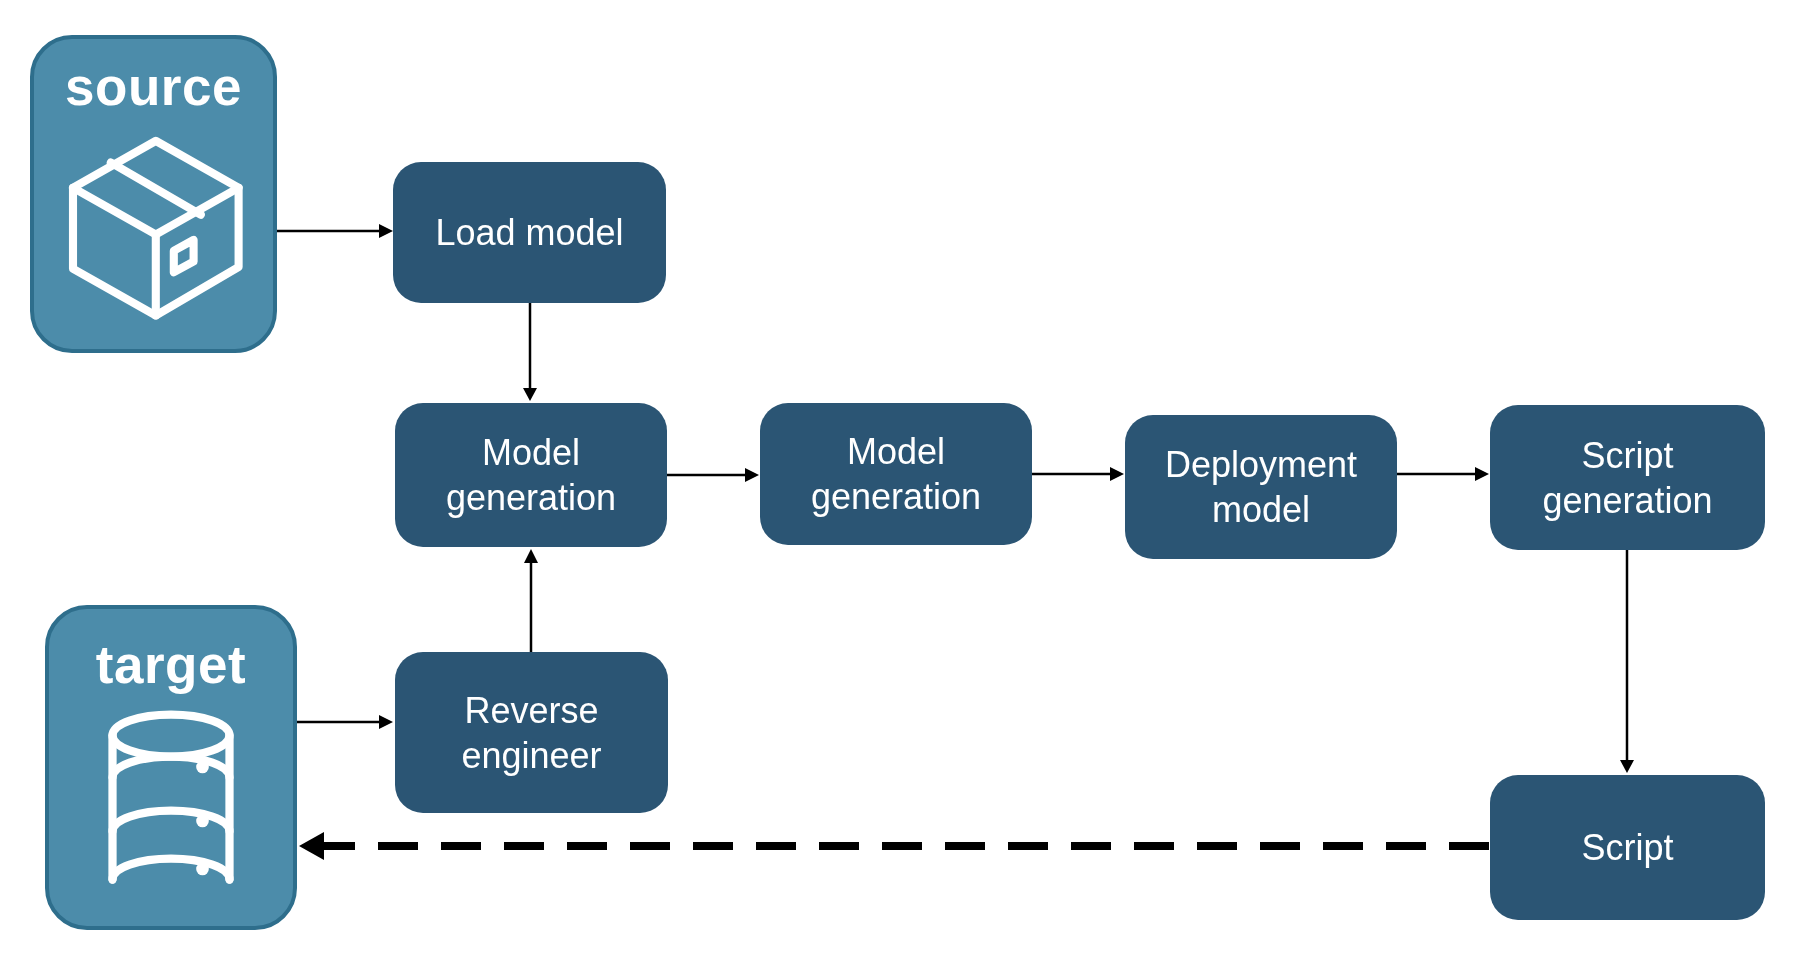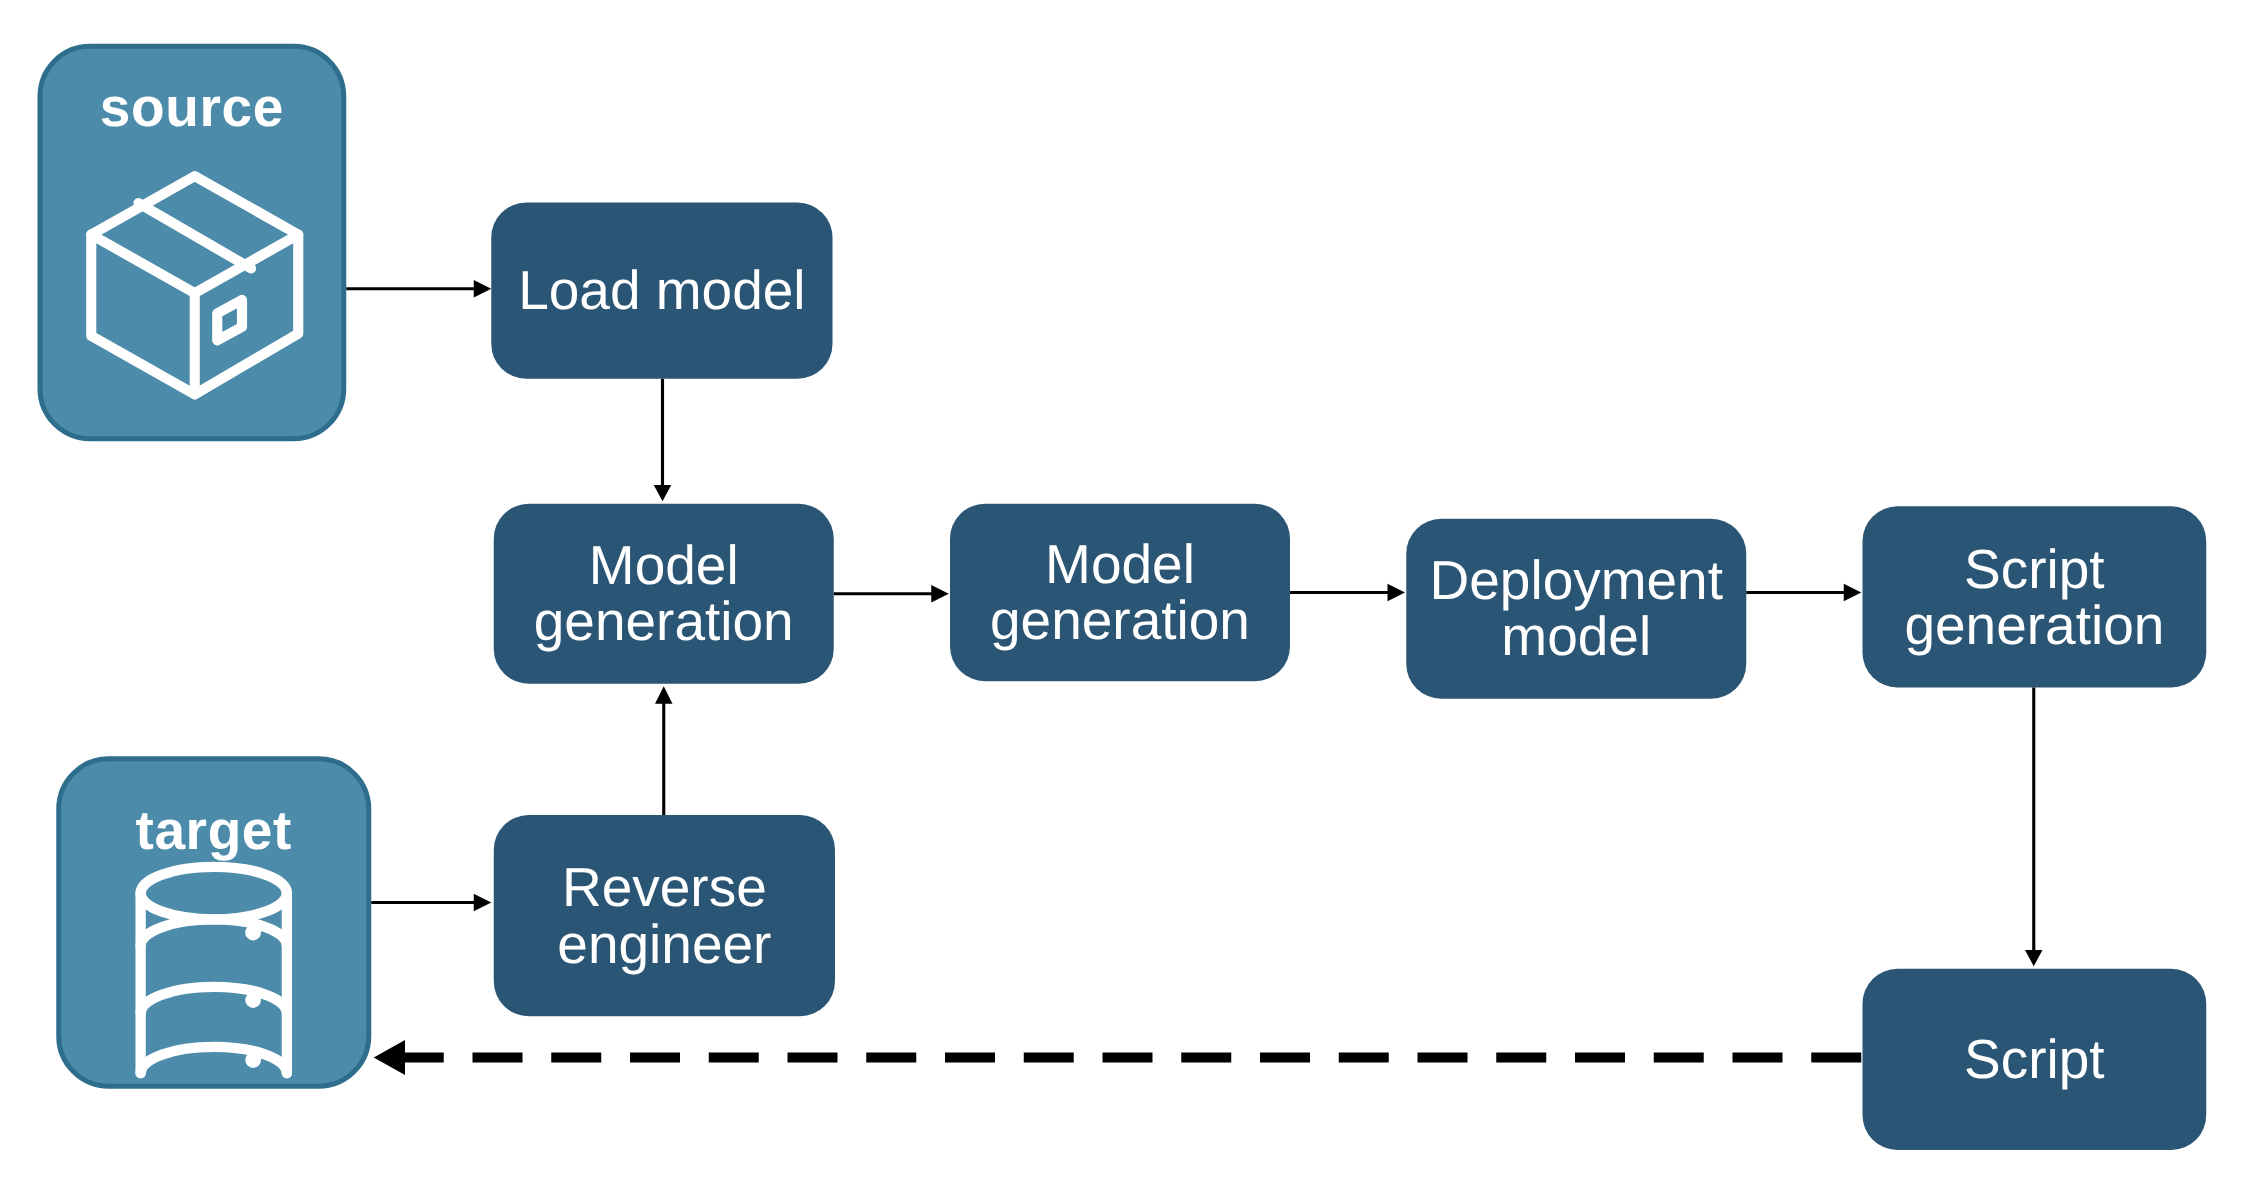--- a/index.html
+++ b/index.html
@@ -17,34 +17,34 @@
     display: flex;
     flex-direction: column;
     align-items: center;
     justify-content: center;
     text-align: center;
   }
   .process {
     background: var(--process-fill, #2b5574);
     border-radius: 28px;
     color: var(--label-text, #ffffff);
-    font-size: 44px;
+    font-size: 36px;
     line-height: 45px;
   }
   .process .line { display: block; }
   .terminal {
     background: var(--terminal-fill, #4c8caa);
     border: 4px solid var(--terminal-border, #2e6e8c);
     border-radius: 42px;
     color: var(--label-text, #ffffff);
     justify-content: flex-start;
   }
   .terminal-label {
     font-weight: bold;
-    font-size: 44px;
+    font-size: 53px;
     line-height: 48px;
     letter-spacing: 0.5px;
   }
   .terminal.source { padding-top: 24px; }
   .terminal.target { padding-top: 32px; }
   .icon-wrap {
     flex: 1;
     display: flex;
     align-items: center;
     justify-content: center;
@@ -79,21 +79,21 @@
           <polygon points="51,2 97,28 51,54 5,28"></polygon>
           <line x1="26" y1="14" x2="76" y2="43"></line>
           <polyline points="5,28 5,73 51,99 97,72 97,28"></polyline>
           <line x1="51" y1="54" x2="51" y2="99"></line>
           <polygon points="61,63 72,57 72,69 61,75"></polygon>
         </g>
       </svg>
     </div>
   </div>
 
-  <div class="node terminal target" style="left:45px; top:605px; width:252px; height:266px;">
+  <div class="node terminal target" style="left:45px; top:605px; width:252px; height:325px;">
     <div class="terminal-label">target</div>
     <div class="icon-wrap">
       <svg width="150" height="195" viewBox="0 0 100 130">
         <g class="icon-stroke" stroke-width="5.5">
           <ellipse cx="50" cy="17" rx="39" ry="14"></ellipse>
           <path d="M11,17 L11,113"></path>
           <path d="M89,17 L89,113"></path>
           <path d="M11,45 A39,14 0 0 1 89,45"></path>
           <path d="M11,81 A39,14 0 0 1 89,81"></path>
           <path d="M11,113 A39,14 0 0 1 89,113"></path>

